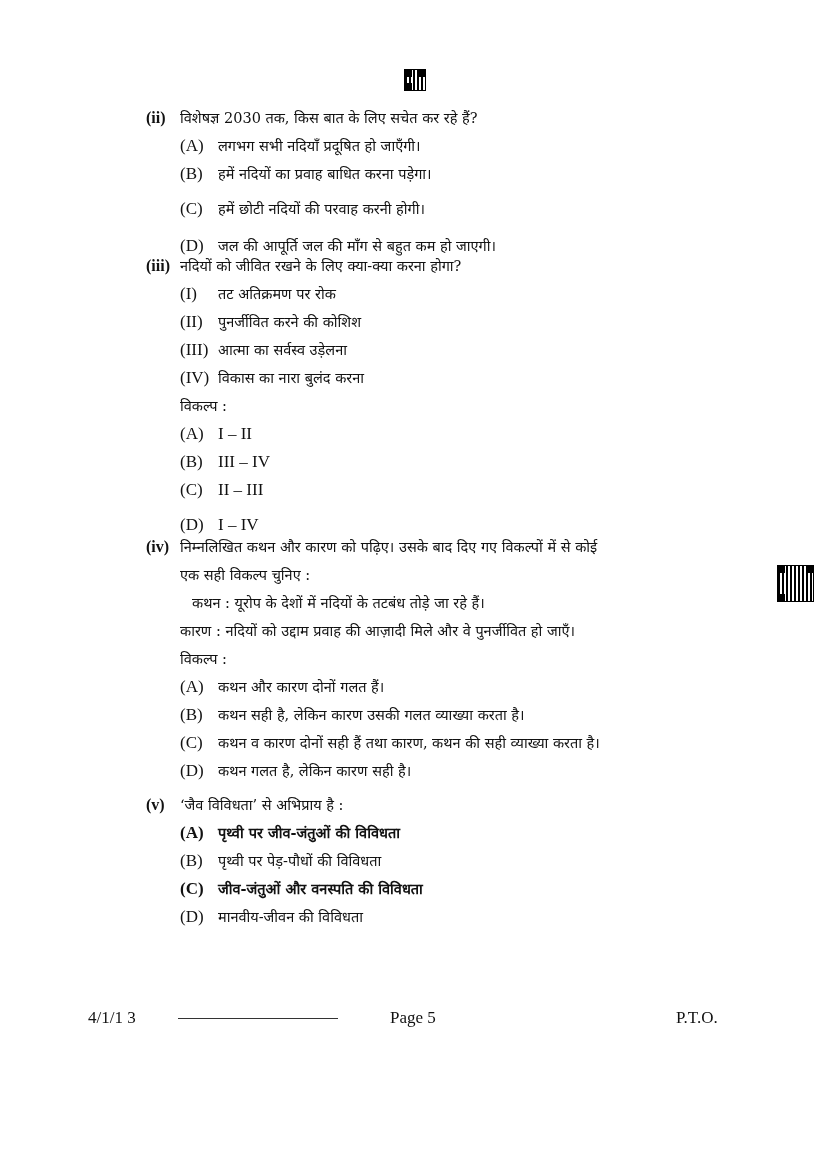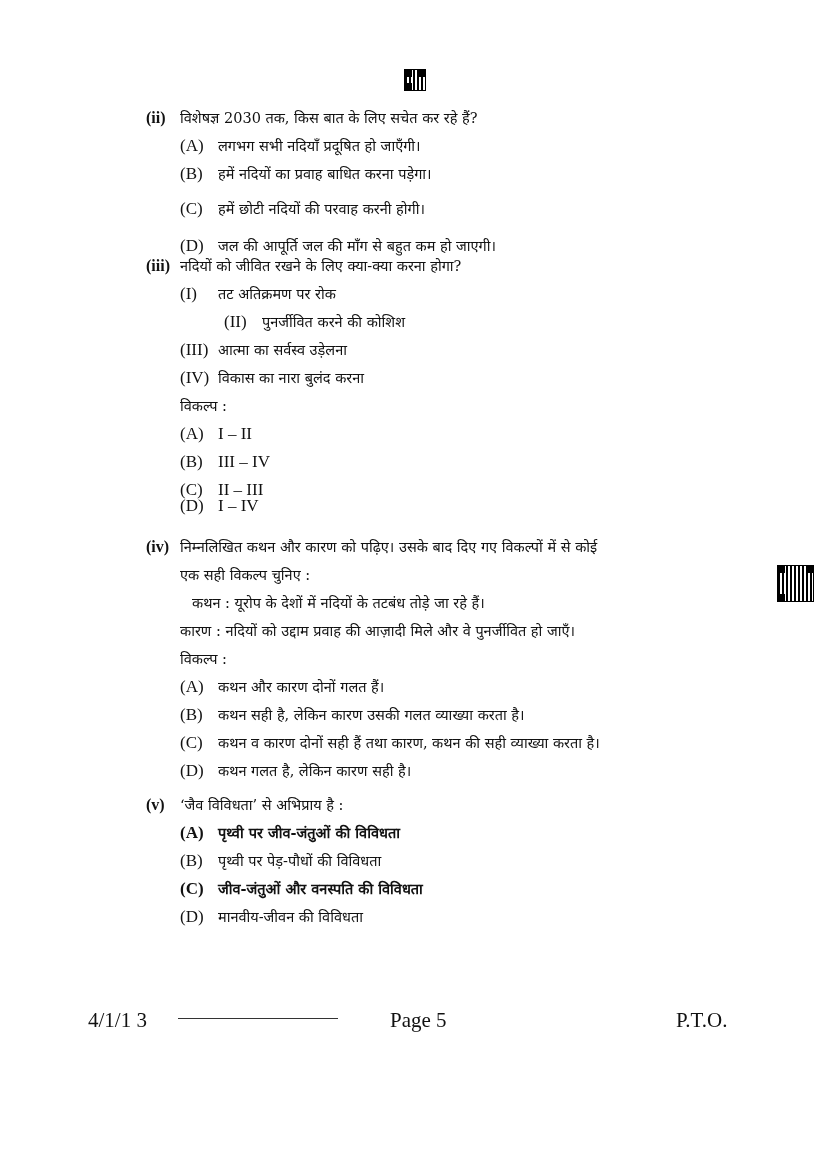--- a/index.html
+++ b/index.html
@@ -63,21 +63,21 @@
     }
     .roman {
       font-family: "Liberation Serif", serif;
       font-size: 17px;
     }
     .bold { font-weight: normal; }
     .footer {
       position: absolute;
       top: 1008px;
       font-family: "Liberation Serif", serif;
-      font-size: 21px;
+      font-size: 17px;
     }
     .footer-line {
       position: absolute;
       left: 178px;
       top: 1018px;
       width: 160px;
       height: 1px;
       background: #333;
     }
   </style>
@@ -103,40 +103,40 @@
     <span class="opt-label">(D)</span><span class="opt-text">जल की आपूर्ति जल की माँग से बहुत कम हो जाएगी।</span>
   </div>
 </div>
 
 <div class="q" style="top:252px;">
   <span class="q-num">(iii)</span>
   <span class="q-text">नदियों को जीवित रखने के लिए क्या-क्या करना होगा?</span>
   <div class="opt" style="top:28px;">
     <span class="opt-label">(I)</span><span class="opt-text">तट अतिक्रमण पर रोक</span>
   </div>
-  <div class="opt" style="top:56px;margin-left:44px;">
+  <div class="opt" style="top:56px;">
     <span class="opt-label">(II)</span><span class="opt-text">पुनर्जीवित करने की कोशिश</span>
   </div>
   <div class="opt" style="top:84px;">
     <span class="opt-label">(III)</span><span class="opt-text">आत्मा का सर्वस्व उड़ेलना</span>
   </div>
   <div class="opt" style="top:112px;">
     <span class="opt-label">(IV)</span><span class="opt-text">विकास का नारा बुलंद करना</span>
   </div>
   <div class="opt bold" style="top:140px;">विकल्प :</div>
   <div class="opt" style="top:168px;">
     <span class="opt-label">(A)</span><span class="opt-text roman">I – II</span>
   </div>
   <div class="opt" style="top:196px;">
     <span class="opt-label">(B)</span><span class="opt-text roman">III – IV</span>
   </div>
   <div class="opt" style="top:224px;">
     <span class="opt-label">(C)</span><span class="opt-text roman">II – III</span>
   </div>
-  <div class="opt" style="top:240px;">
+  <div class="opt" style="top:259px;">
     <span class="opt-label">(D)</span><span class="opt-text roman">I – IV</span>
   </div>
 </div>
 
 <div class="q" style="top:533px;">
   <span class="q-num">(iv)</span>
   <span class="q-text"><span>निम्नलिखित </span><span class="bold">कथन</span><span> और </span><span class="bold">कारण</span><span> को पढ़िए। उसके बाद दिए गए विकल्पों में से कोई</span></span>
   <div class="opt" style="top:28px;">एक सही विकल्प चुनिए :</div>
   <div class="opt" style="top:56px;margin-left:12px;">
     <span class="bold">कथन :</span><span> यूरोप के देशों में नदियों के तटबंध तोड़े जा रहे हैं।</span>

